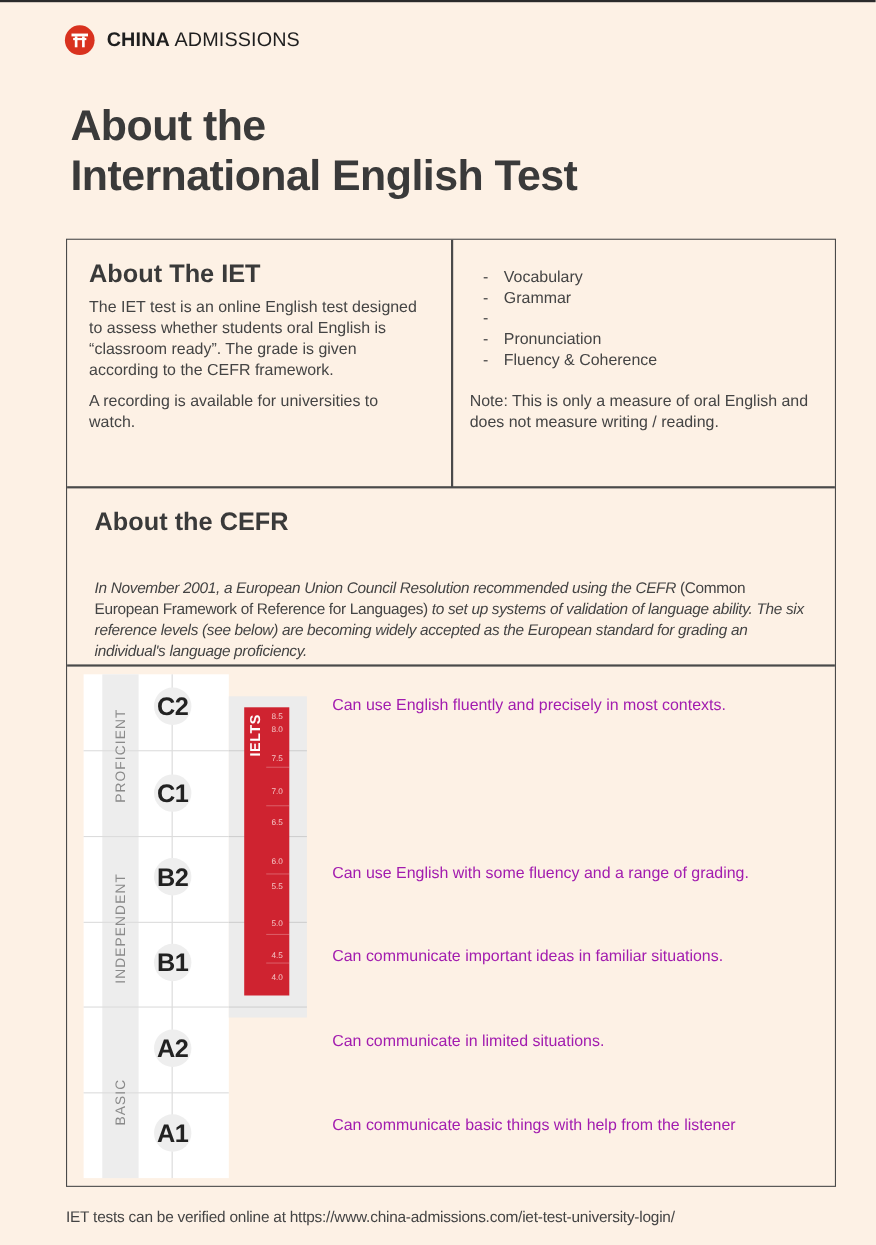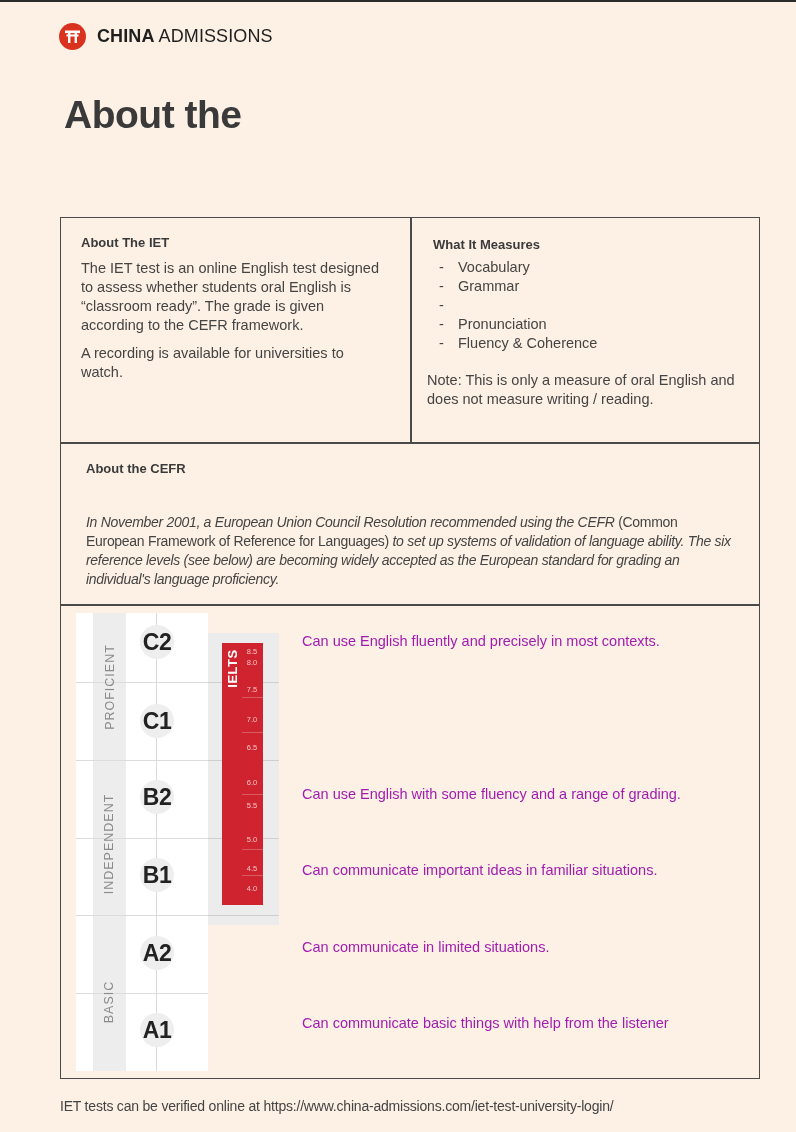--- a/index.html
+++ b/index.html
@@ -14,21 +14,21 @@
   .logo-mark { width:27px; height:27px; border-radius:50%; background:#d9321f; position:relative; }
   .logo-mark svg { position:absolute; left:0; top:0; }
   .logo-text { margin-left:11px; font-size:18px; color:#1f1f1f; letter-spacing:0.1px; }
   .logo-text b { font-weight:700; }
   .title { position:absolute; left:64px; top:92px; font-size:39px; line-height:46px; font-weight:700; color:#3a3a3a; margin:0; letter-spacing:-0.5px; }
 
   .box { position:absolute; left:60px; top:217px; width:698px; height:860px; border:1.5px solid #4a4a4a; box-sizing:content-box; }
   .hline { position:absolute; left:0; width:100%; height:1.5px; background:#4a4a4a; }
   .vline { position:absolute; top:0; width:1.5px; height:225px; background:#4a4a4a; left:349px; }
 
-  .cell-title { font-size:13px; font-weight:700; color:#3a3a3a; margin:0; }
+  .cell-title { font-size:23px; font-weight:700; color:#3a3a3a; margin:0; }
   .cell-text { font-size:14.5px; line-height:19px; color:#444; margin:0; }
 
   .iet { position:absolute; left:20px; top:17px; width:300px; }
   .iet .cell-text { margin-top:9px; }
   .measures { position:absolute; left:372px; top:19px; width:320px; }
   .measures ul { list-style:none; margin:6px 0 0 0; padding:0; }
   .measures li { font-size:14.5px; line-height:19px; color:#444; display:flex; }
   .measures li .dash { width:19px; padding-left:6px; }
   .measures .note { margin-top:18px; margin-left:-6px; }
 
@@ -71,35 +71,35 @@
       <rect x="15.6" y="10" width="2.4" height="10" fill="#fff"></rect>
     </svg>
   </div>
   <div class="logo-text">
     <b>CHINA</b> <span>ADMISSIONS</span>
   </div>
 </div>
 
 <h1 class="title">
   <span>About the</span><br>
+  <span>International English Test</span>
 </h1>
 
 <div class="box">
   <div class="vline"></div>
   <div class="hline" style="top:224px"></div>
   <div class="hline" style="top:386px"></div>
 
   <section class="iet">
     <h2 class="cell-title">About The IET</h2>
     <p class="cell-text">The IET test is an online English test designed to assess whether students oral English is “classroom ready”. The grade is given according to the CEFR framework.</p>
     <p class="cell-text" style="">A recording is available for universities to watch.</p>
   </section>
 
   <section class="measures">
-    <h2 class="cell-title">What It Measures</h2>
     <ul>
       <li>
           <span class="dash">-</span>
           <span>Vocabulary</span>
         </li>
       <li>
           <span class="dash">-</span>
           <span>Grammar</span>
         </li>
       <li>

